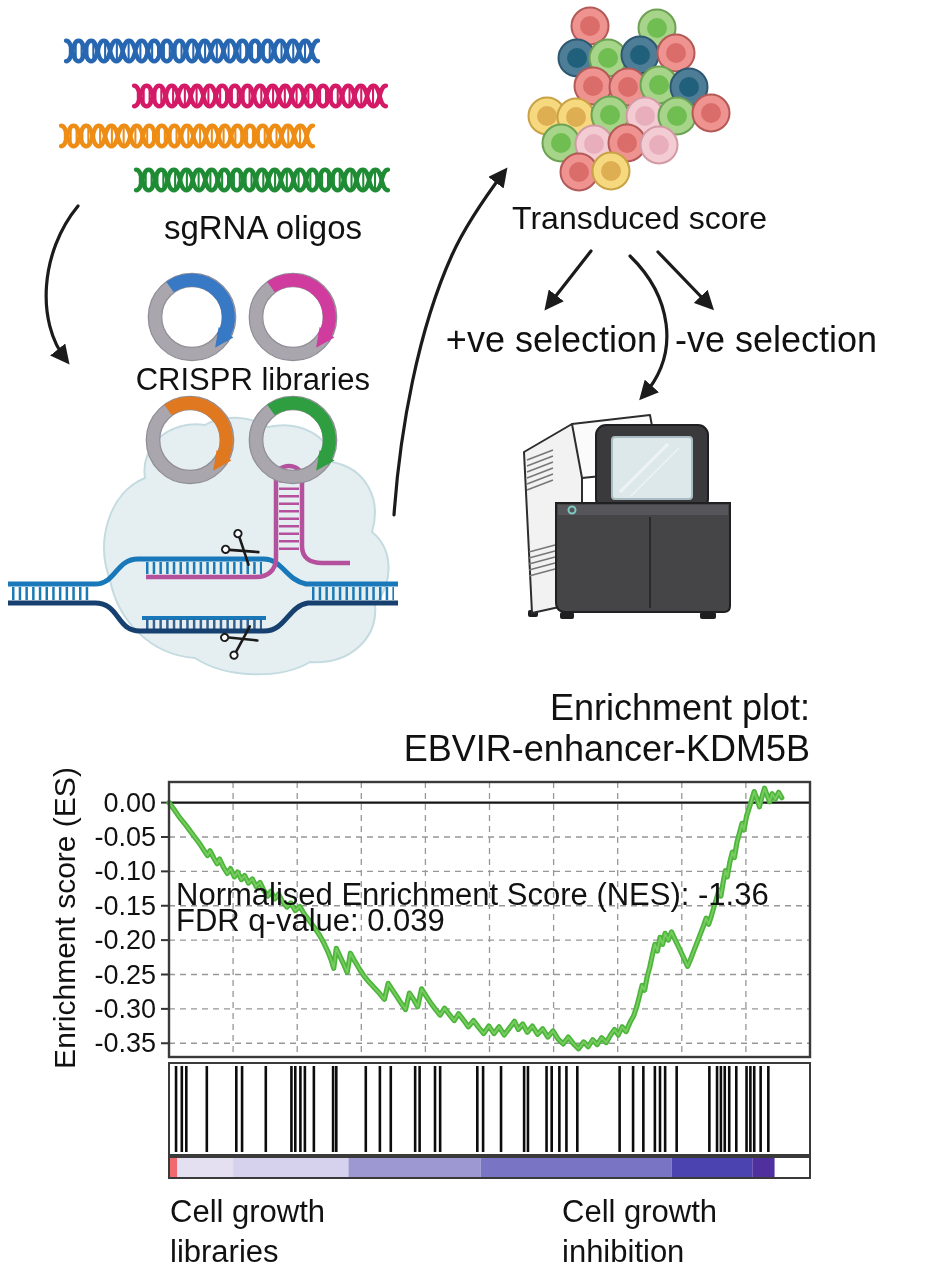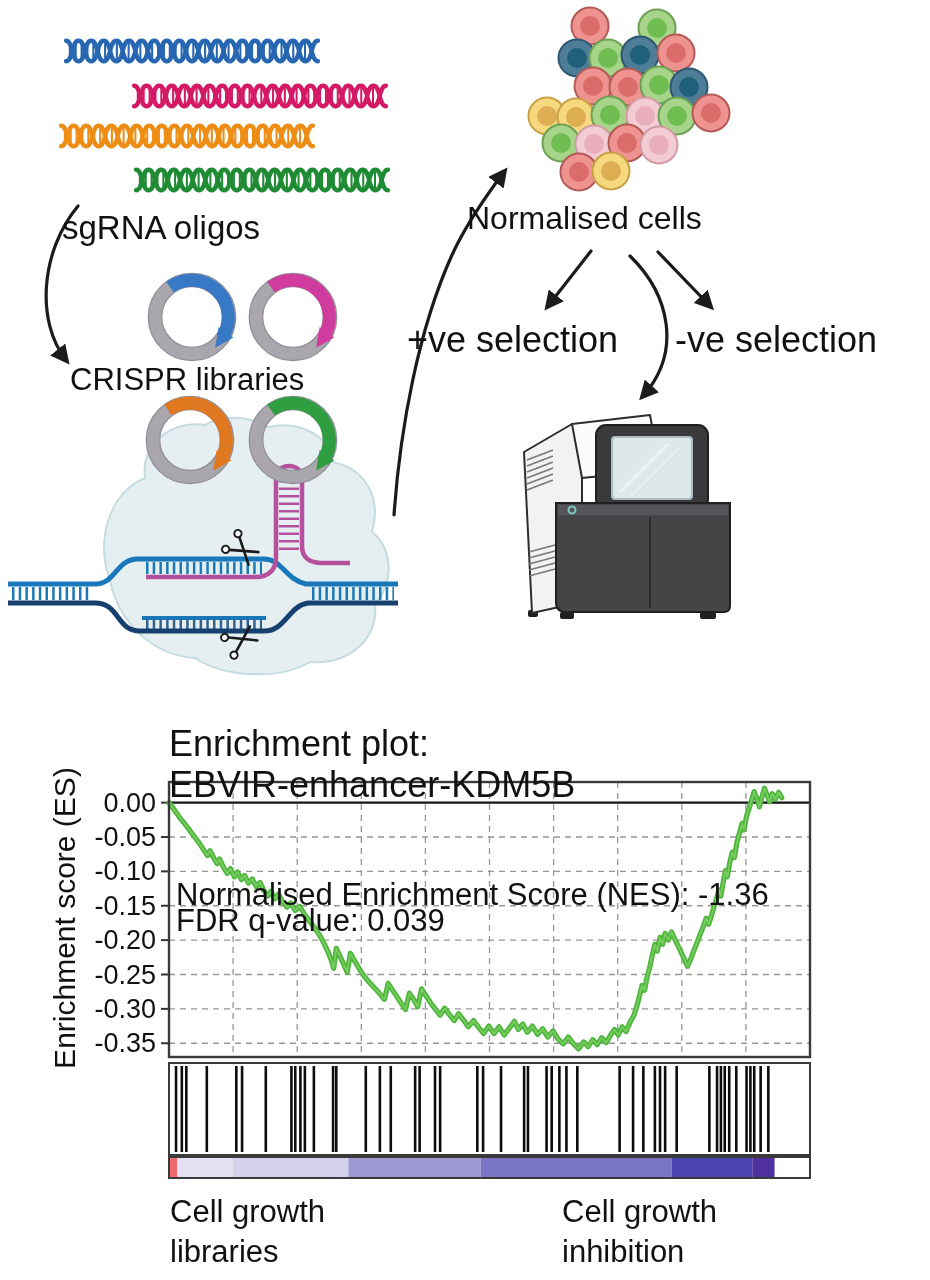--- a/index.html
+++ b/index.html
@@ -1,20 +1,20 @@
 <!DOCTYPE html>
 <html><head>
 <meta charset="utf-8">
 <style>
   html,body{margin:0;padding:0;background:#fff;}
   .canvas{position:relative;width:930px;height:1280px;background:#fff;overflow:hidden;
           font-family:"Liberation Sans",sans-serif;color:#111;}
   svg{position:absolute;left:0;top:0;}
   .lbl{position:absolute;line-height:1.1;white-space:nowrap;}
-  .center{text-align:left;}
+  .center{text-align:right;}
   .right{text-align:left;}
 
   
   .helix-blue{color:#2766b0;} .helix-pink{color:#d41a66;}
   .helix-orange{color:#ee8d15;} .helix-green{color:#1f8c35;}
 
   
   .ring{fill:none;stroke:#a9a6ae;stroke-width:13;}
   .ring-edge{fill:none;stroke:#908d96;stroke-width:1.3;}
   .arc{fill:none;stroke-width:13;}
@@ -37,21 +37,21 @@
   .grid{stroke:#979797;stroke-width:1.3;stroke-dasharray:6 5;fill:none;}
   .zero{stroke:#151515;stroke-width:2.2;}
   .tick{stroke:#333;stroke-width:2;}
   .ticklabel{font-family:"Liberation Sans",sans-serif;font-size:27px;fill:#111;}
   .es{fill:none;stroke:#4db53c;stroke-width:5.2;stroke-linejoin:round;stroke-linecap:round;}
   .es2{fill:none;stroke:#7ccf63;stroke-width:1.8;stroke-linejoin:round;opacity:.9;}
   .frame{fill:none;stroke:#3a3a3a;stroke-width:2.4;}
   .frame2{fill:none;stroke:#3a3a3a;stroke-width:2;}
   .hit{stroke:#0c0c0c;stroke-width:2.6;}
 
-  .title{font-size:36px;font-weight:400;margin-top:36px;}
+  .title{font-size:36px;font-weight:400;}
   .annot{font-size:31px;}
   .biglabel{font-size:36px;}
 </style>
 </head>
 <body>
 
 <div class="canvas">
 
   <svg width="930" height="1280" viewBox="0 0 930 1280">
     <defs>
@@ -357,21 +357,21 @@
       <rect x="671.5440000000001" y="1157" width="80.76599999999996" height="21" fill="#4a43b0"></rect>
       <rect x="752.3100000000001" y="1157" width="22.434999999999945" height="21" fill="#50309f"></rect>
       <rect x="774.745" y="1157" width="35.254999999999995" height="21" fill="#ffffff"></rect>
       <rect x="169" y="1157" width="641" height="21" class="frame2"></rect>
     </svg>
 
   <div class="lbl center" style="left:62px;top:210px;width:300px;font-size:33px;">sgRNA oligos</div>
 
   <div class="lbl center" style="left:70px;top:363px;width:300px;font-size:31px;">CRISPR libraries</div>
 
-  <div class="lbl center" style="left:467px;top:201px;width:300px;font-size:32px;">Normalised cells</div>
+  <div class="lbl center" style="left:467px;top:201px;width:300px;font-size:32px;">Transduced score</div>
 
   <div class="lbl center biglabel" style="left:407px;top:320px;width:250px;">+ve selection</div>
 
   <div class="lbl right biglabel" style="left:675px;top:320px;width:250px;">-ve selection</div>
 
 
   <div class="lbl center title" style="left:169px;top:688px;width:641px;">Enrichment plot:</div>
   <div class="lbl center title" style="left:169px;top:729px;width:641px;">EBVIR-enhancer-KDM5B</div>
 
   <div class="lbl annot" style="left:176px;top:878px;text-align:right;">Normalised Enrichment Score (NES): -1.36</div>

